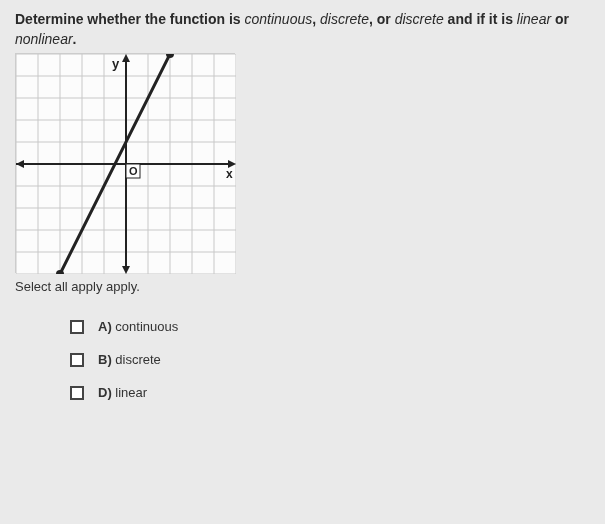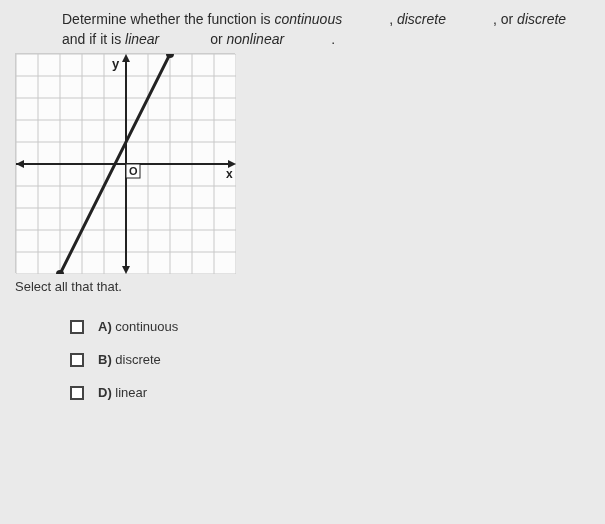--- a/index.html
+++ b/index.html
@@ -10,21 +10,21 @@
       height: 524px;
       padding: 10px 15px;
       color: #333;
     }
     .question-text {
       font-size: 14px;
       color: #2a2a2a;
       margin-bottom: 4px;
       line-height: 1.4;
     }
-    .question-text .normal { font-weight: 400; margin-left: 47px; }
+    .question-text .normal { font-weight: 700; }
     .question-text .ital { font-style: italic; }
     .graph-container {
       width: 220px;
       height: 220px;
       background: #fafafa;
       border: 1px solid #ccc;
       margin-bottom: 6px;
       position: relative;
     }
     .select-text {
@@ -103,21 +103,21 @@
     <circle cx="44" cy="220" r="4" fill="#222"></circle>
     <circle cx="154" cy="0" r="4" fill="#222"></circle>
 
     <text x="96" y="14" font-size="13" font-weight="bold" fill="#222">y</text>
     <text x="210" y="124" font-size="12" font-weight="bold" fill="#222">x</text>
     <rect x="110" y="110" width="14" height="14" fill="#fff" stroke="#222" stroke-width="1"></rect>
     <text x="113" y="121" font-size="11" font-weight="bold" fill="#222">O</text>
   </svg>
 </div>
 
-<div class="select-text">Select all that that.</div>
+<div class="select-text">Select all apply apply.</div>
 
 <div class="options">
   <div class="option">
     <span class="checkbox"></span>
     <span class="option-label"><span class="letter">A)</span><span> continuous</span></span>
   </div>
   <div class="option">
     <span class="checkbox"></span>
     <span class="option-label"><span class="letter">B)</span><span> discrete</span></span>
   </div>

